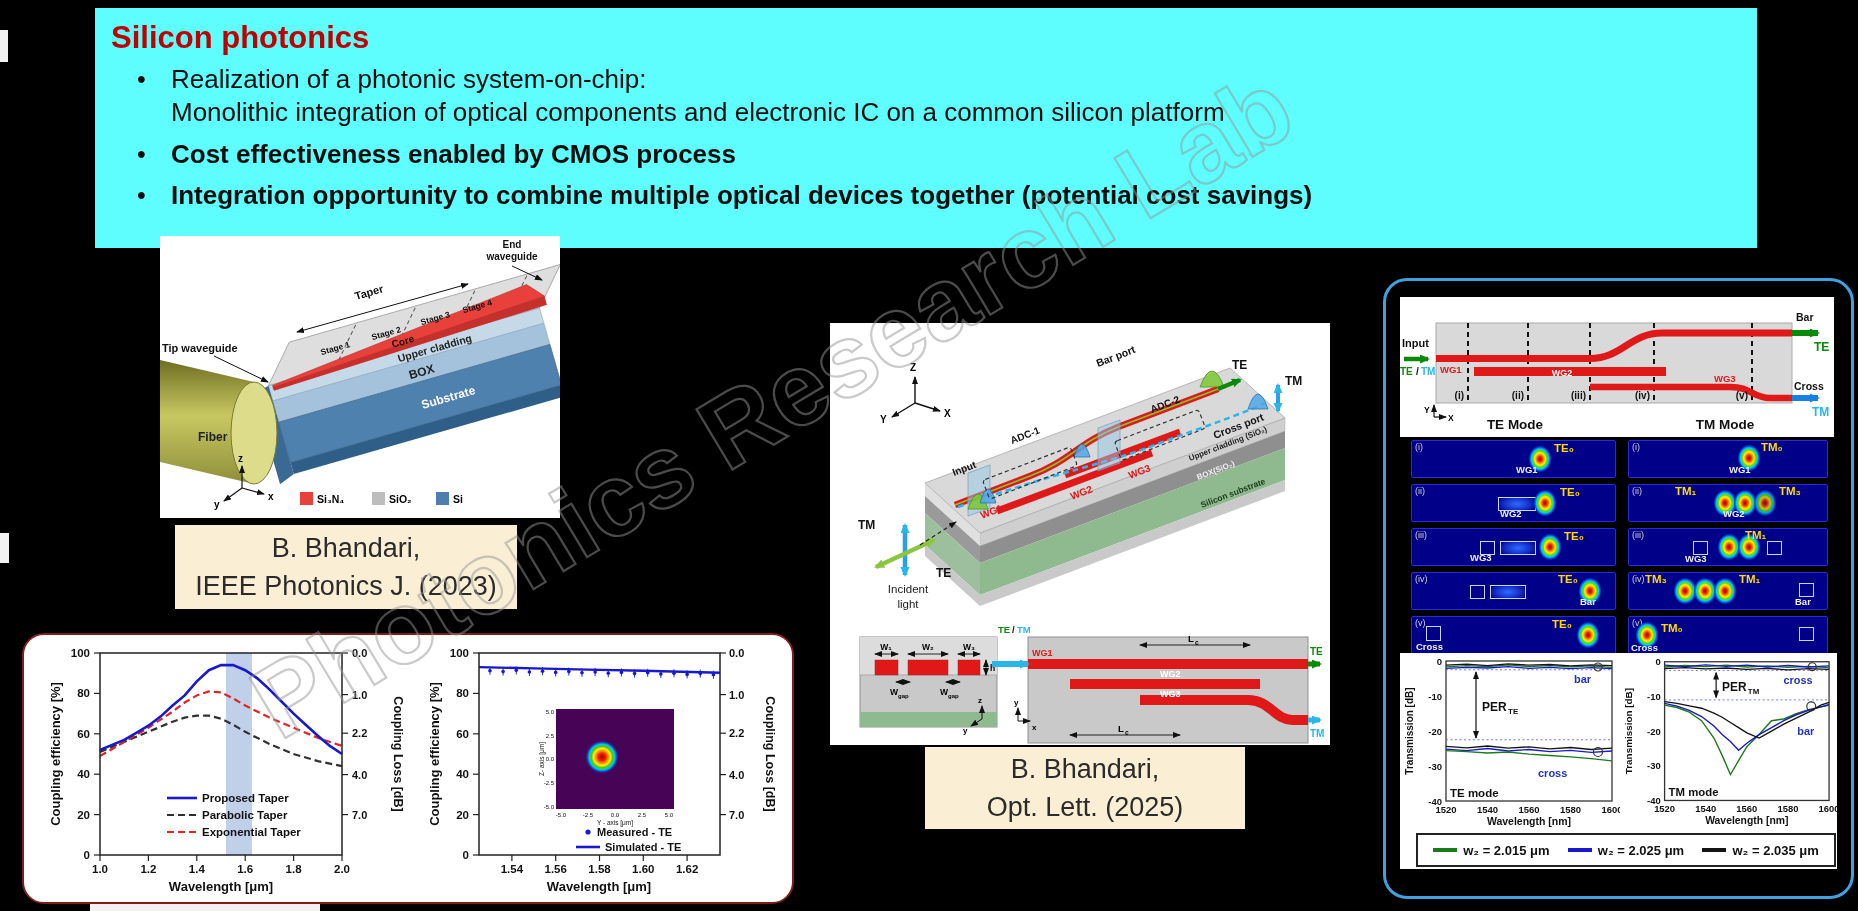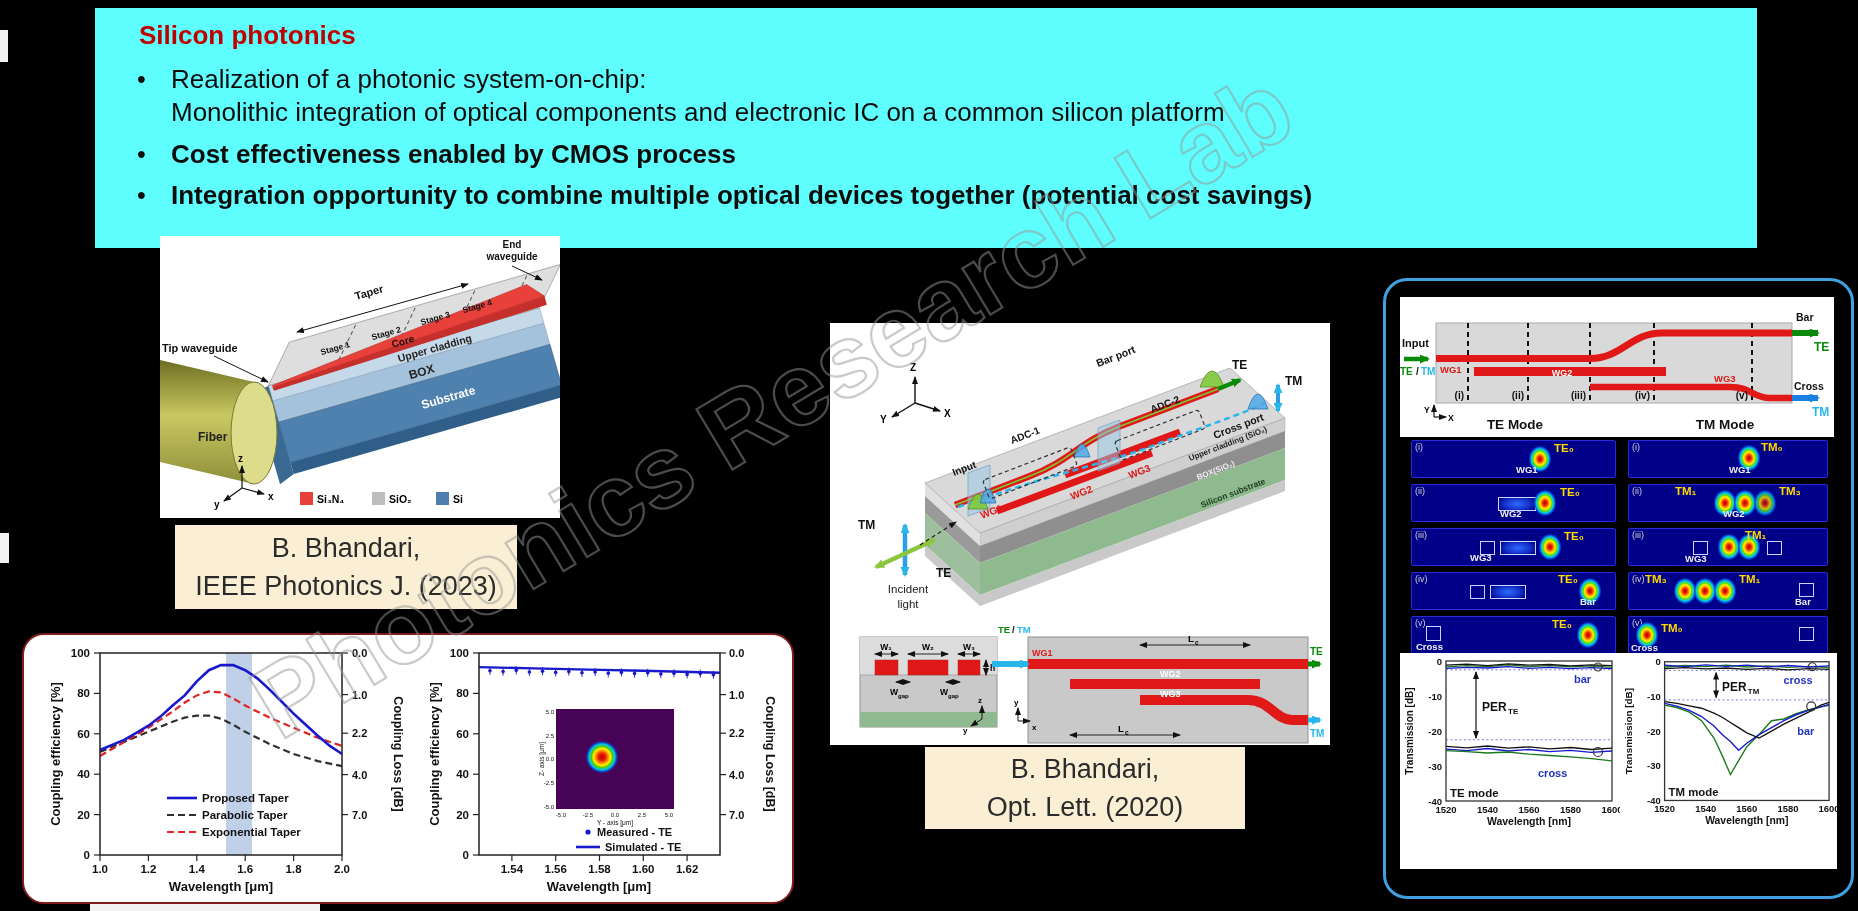--- a/index.html
+++ b/index.html
@@ -2,21 +2,21 @@
 <html><head>
 <meta charset="utf-8">
 <style>
   html,body{margin:0;padding:0;}
   body{width:1858px;height:911px;background:#000;position:relative;overflow:hidden;
        font-family:"Liberation Sans",sans-serif;}
   svg text{font-family:"Liberation Sans",sans-serif;}
   .abs{position:absolute;}
   
   .header{position:absolute;left:95px;top:8px;width:1662px;height:240px;background:#5EFEFE;}
-  .title{position:absolute;left:16px;top:12px;font-size:26px;font-weight:bold;color:#C00000;margin-left:28px;}
+  .title{position:absolute;left:16px;top:12px;font-size:31px;font-weight:bold;color:#C00000;}
   .bullet{position:absolute;left:42px;display:flex;align-items:flex-start;}
   .bdot{width:34px;font-size:25px;color:#0d0d0d;padding-top:2px;}
   .btext{font-size:26px;line-height:33px;color:#0d0d0d;}
   .bold .btext{font-weight:bold;}
   
   .whitebox{position:absolute;background:#fff;}
   .citation{position:absolute;background:#FAEFD4;display:flex;flex-direction:column;
             justify-content:center;align-items:center;font-size:27px;color:#2b2b2b;line-height:38px;}
   .panel-blue{position:absolute;background:#fff;border:2px solid #7f1d1d;border-radius:22px;}
   .rpanel{position:absolute;background:#000;border:3px solid #41A0E0;border-radius:24px;}
@@ -458,21 +458,21 @@
     <line x1="188" y1="398" x2="188" y2="385" stroke="#111" stroke-width="1" marker-end="url(#ahk)"></line>
     <line x1="188" y1="398" x2="200" y2="398" stroke="#111" stroke-width="1" marker-end="url(#ahk)"></line>
     <text x="184" y="382" font-size="8" font-weight="bold">y</text>
     <text x="202" y="407" font-size="8" font-weight="bold">x</text>
   </g>
 </svg>
 </div>
 
 <div class="citation" style="left:925px;top:747px;width:320px;height:82px">
   <span>B. Bhandari,</span>
-  <span>Opt. Lett. (2020)</span>
+  <span>Opt. Lett. (2025)</span>
 </div>
 
 <div class="rpanel" style="left:1383px;top:278px;width:465px;height:615px">
 
   <div class="whitebox" style="left:14px;top:16px;width:434px;height:140px">
     <svg width="434" height="122" viewBox="0 0 434 122" style="position:absolute;left:0;top:2px">
       <rect x="36" y="24" width="356" height="80" fill="#D9D9D9" stroke="#AAA"></rect>
       <g stroke="#111" stroke-width="2" stroke-dasharray="5,4">
         <line x1="68" y1="24" x2="68" y2="104"></line>
           <line x1="128" y1="24" x2="128" y2="104"></line>
@@ -664,18 +664,32 @@
         <text x="44" y="158">1520</text>
         <text x="85.5" y="158">1540</text>
         <text x="127" y="158">1560</text>
         <text x="168.5" y="158">1580</text>
         <text x="210" y="158">1600</text>
       </g>
       <text x="127" y="170" font-size="10.5" font-weight="bold" text-anchor="middle" fill="#111">Wavelength [nm]</text>
       <text x="11" y="76" font-size="10" font-weight="bold" text-anchor="middle" fill="#111" transform="rotate(-90 11 76)">Transmission [dB]</text>
     </svg>
 
+    <div class="tlegend" style="left:16px;top:180px;width:404px;height:30px">
+      <span class="tleg-item">
+          <span class="tleg-swatch" style="background: rgb(27, 122, 27);"></span>
+          <span>w₂ = 2.015 μm</span>
+        </span>
+      <span class="tleg-item">
+          <span class="tleg-swatch" style="background: rgb(24, 24, 204);"></span>
+          <span>w₂ = 2.025 μm</span>
+        </span>
+      <span class="tleg-item">
+          <span class="tleg-swatch" style="background: rgb(20, 20, 20);"></span>
+          <span>w₂ = 2.035 μm</span>
+        </span>
+    </div>
   </div>
 </div>
 
 <svg class="wm" width="1858" height="911">
   <text x="790" y="435" text-anchor="middle" font-size="102" font-weight="bold" fill="none" stroke="#969696" stroke-opacity="0.5" stroke-width="2.2" transform="rotate(-31 790 435)">Photonics Research Lab</text>
 </svg>
 
 </body></html>

